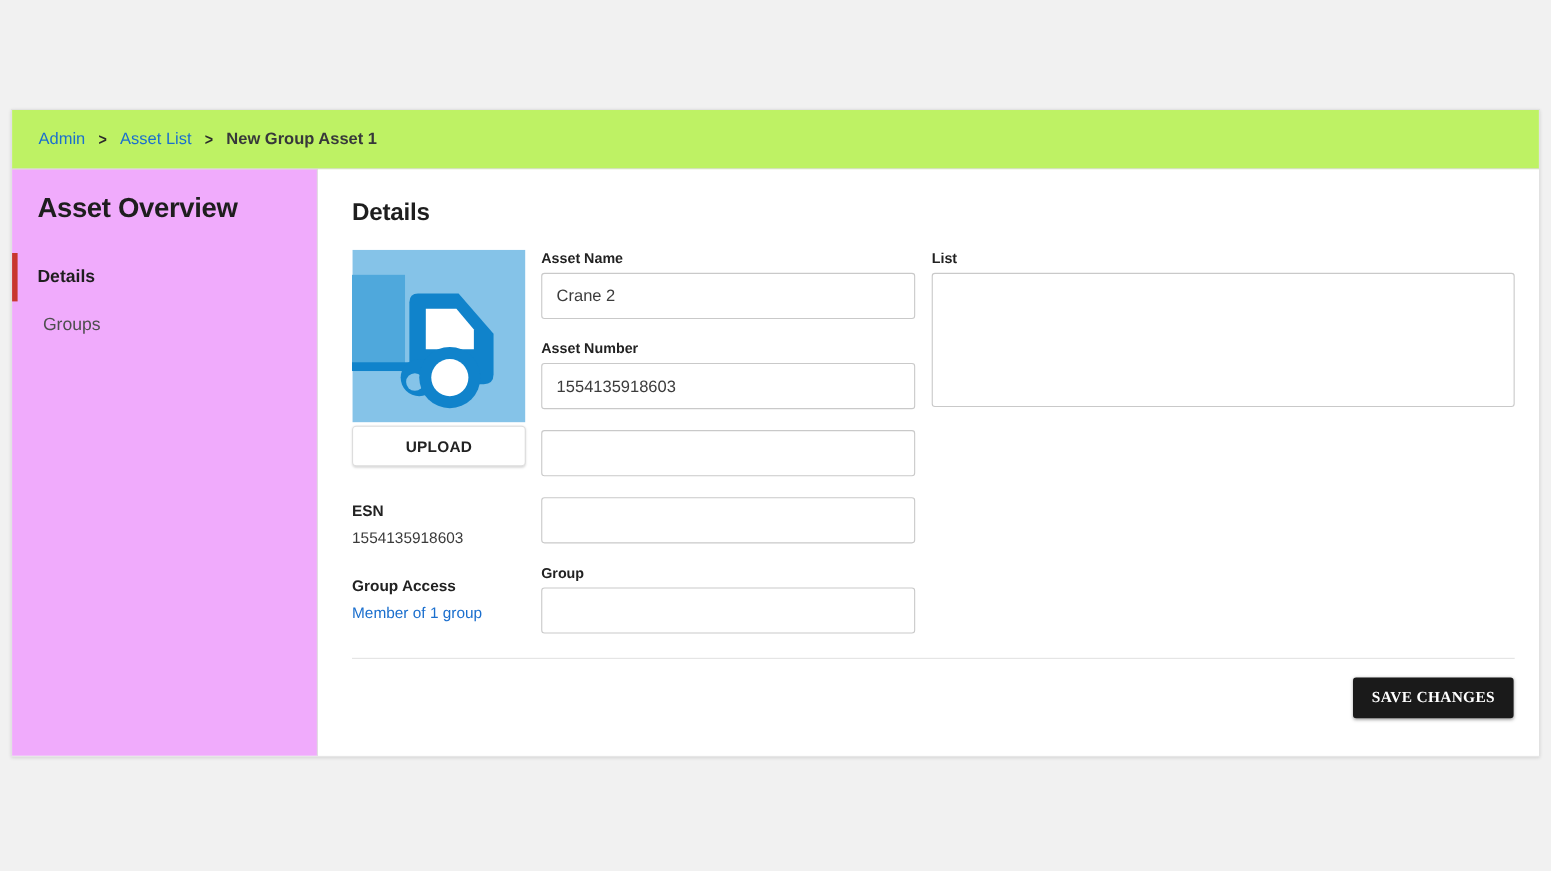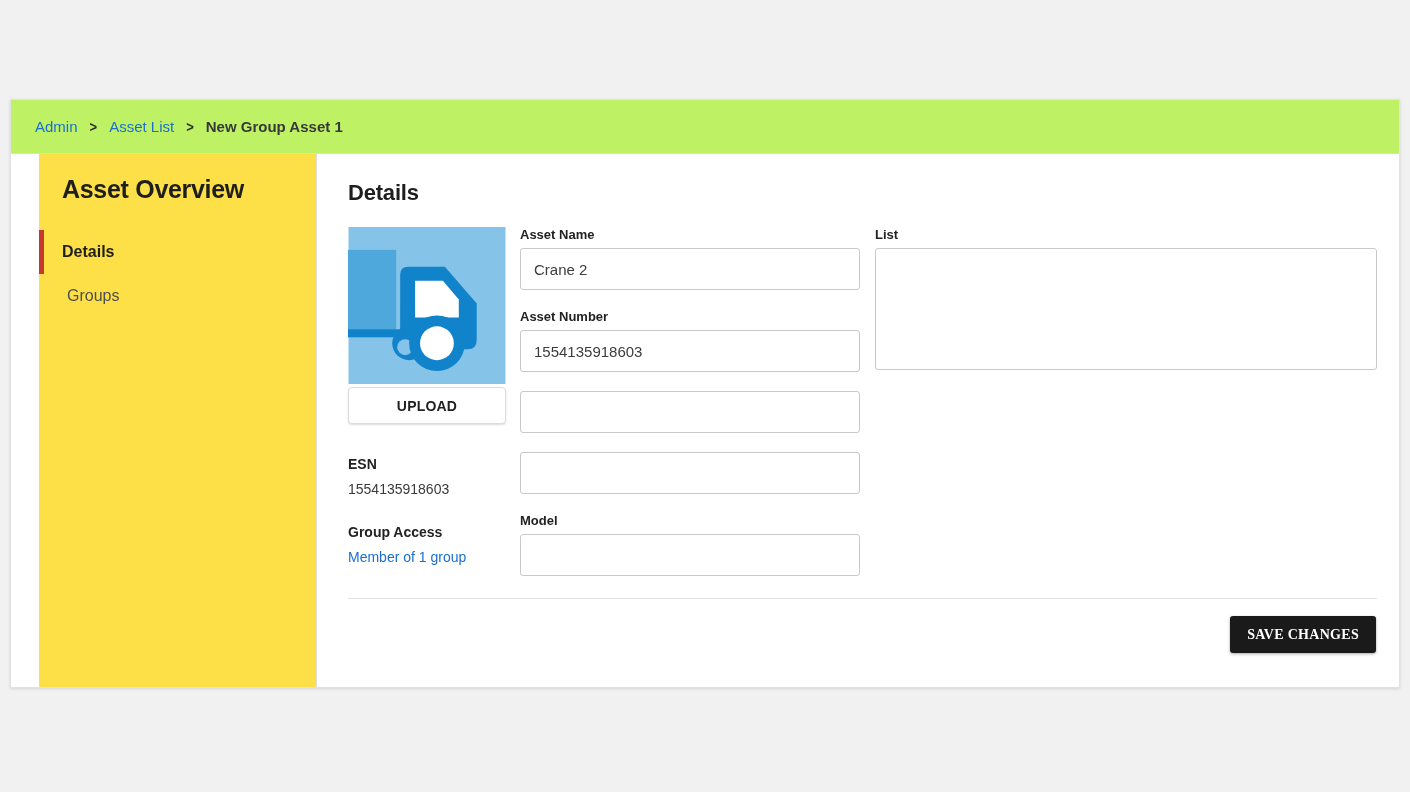--- a/index.html
+++ b/index.html
@@ -37,23 +37,22 @@
     font-weight: bold;
     color: #2b2b2b;
     margin: 0 12px;
     transform: scaleY(1.15);
   }
   
   .panel-body { flex: 1; display: flex; min-height: 0; }
   .sidebar {
     width: 278px;
     flex: 0 0 278px;
-    background: #fde047;
+    background: #f0abfc;
     border-right: 1px solid #dddddd;
-    margin-left: 28px;
   }
   .sidebar-title {
     font-size: 25px;
     font-weight: bold;
     color: #1e1e1e;
     letter-spacing: -0.3px;
     margin: 21px 0 0 23px;
   }
   .sidebar-nav { margin-top: 26px; }
   .side-item {
@@ -251,21 +250,21 @@
             <label class="field-label">Asset Number</label>
             <input class="text-input" type="text" value="1554135918603" style="">
           </div>
           <div class="field">
             <input class="text-input" type="text" value="" style="">
           </div>
           <div class="field">
             <input class="text-input" type="text" value="" style="">
           </div>
           <div class="field">
-            <label class="field-label">Model</label>
+            <label class="field-label">Group</label>
             <input class="text-input" type="text" value="" style="">
           </div>
         </div>
 
         <div class="col-notes">
           <div class="field">
             <label class="field-label">List</label>
             <textarea class="notes-area" style=""></textarea>
           </div>
         </div>

